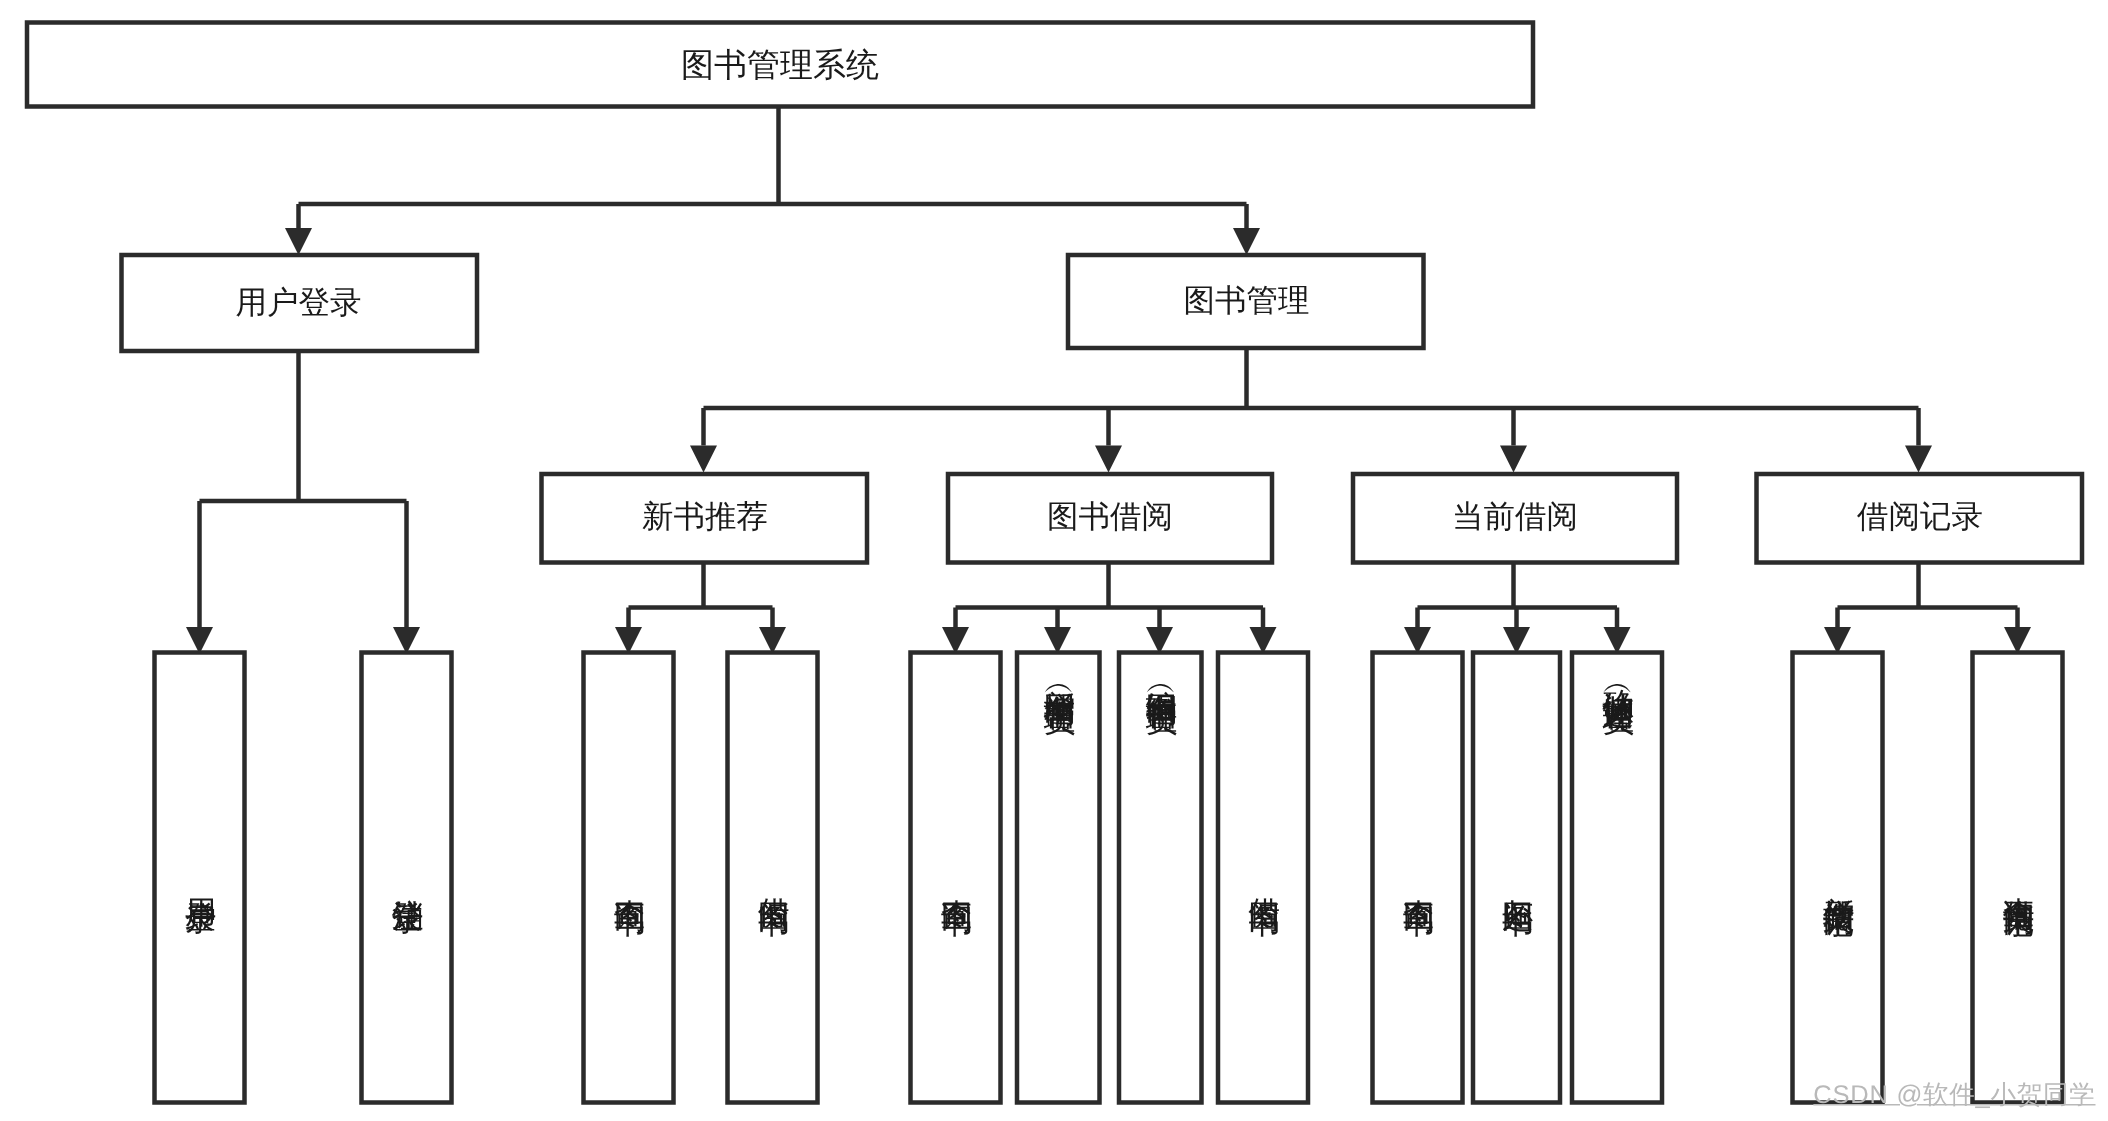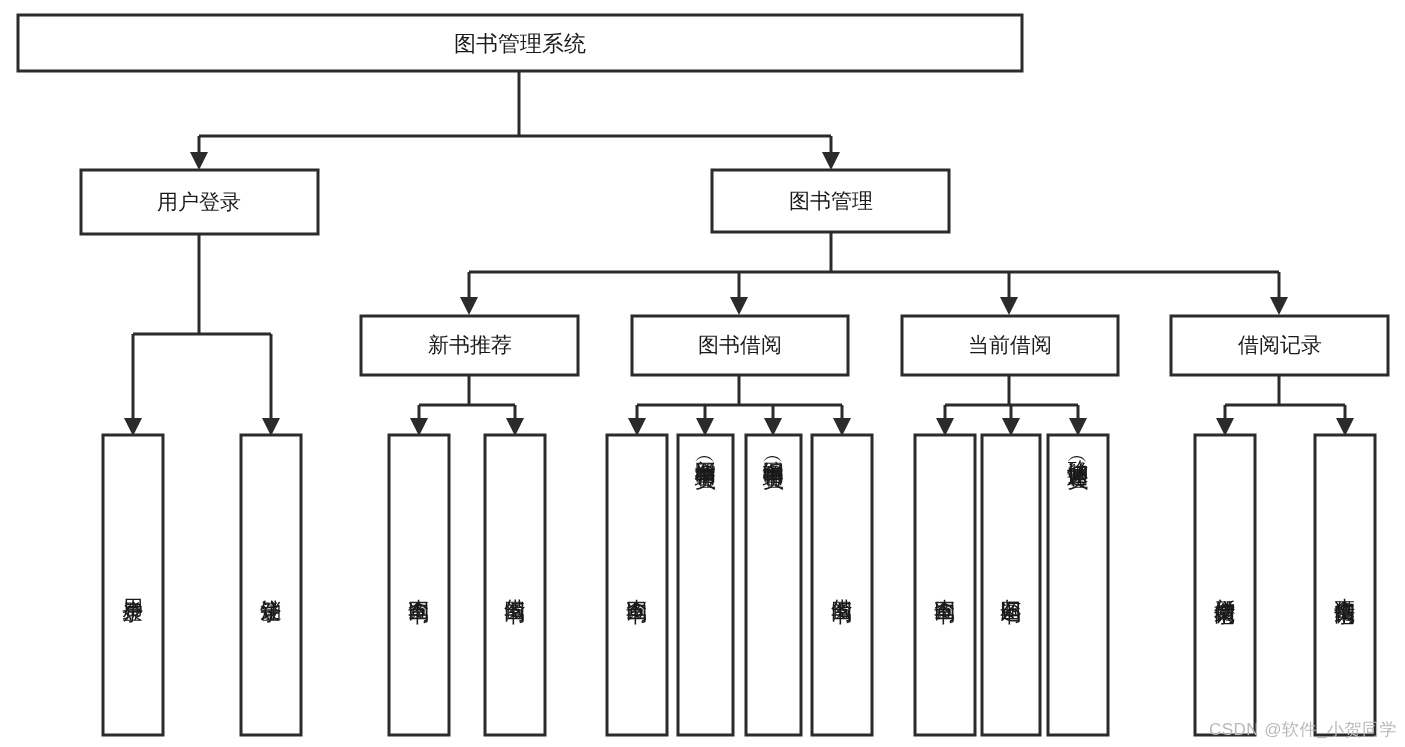--- a/index.html
+++ b/index.html
@@ -73,20 +73,21 @@
   }
   .watermark {
     position: absolute;
     right: 8px;
     bottom: 6px;
     font-family: "Liberation Sans", "DejaVu Sans", sans-serif;
     font-size: 17px;
     color: #b9b9b9;
     letter-spacing: 0.5px;
     white-space: nowrap;
+    text-decoration: underline;
   }
 </style>
 </head>
 <body>
 
 <div id="diagram-root">
 
   <svg width="1405" height="747" viewBox="0 0 1405 747" xmlns="http://www.w3.org/2000/svg">
 
     <defs>

